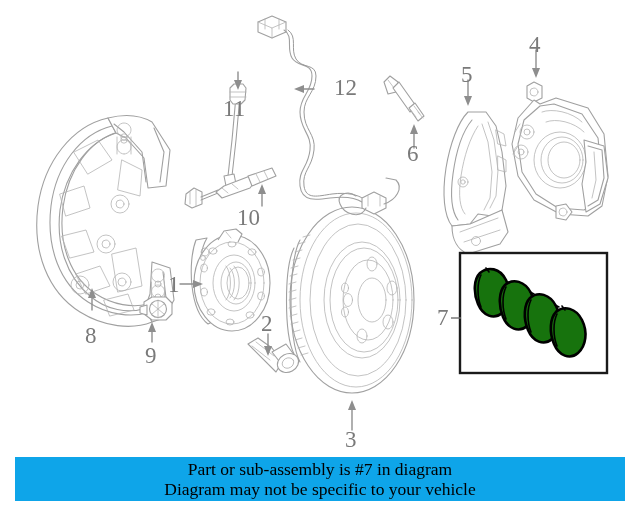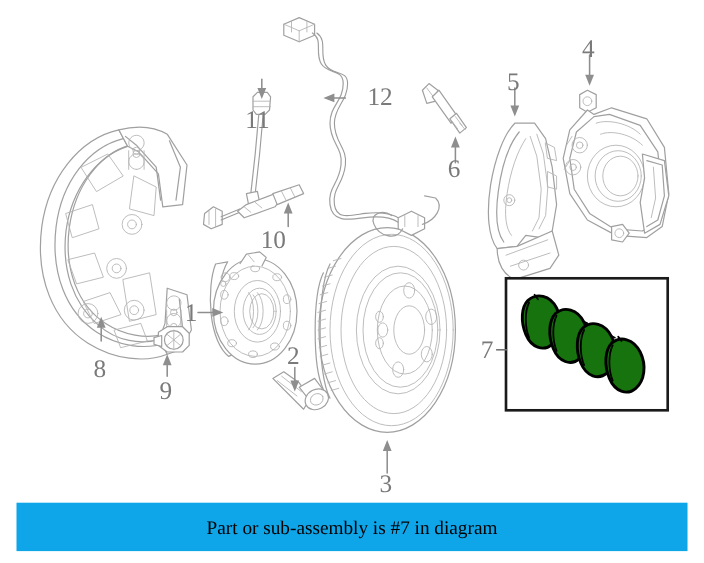--- a/index.html
+++ b/index.html
@@ -385,15 +385,16 @@
   <div class="callout-num" style="left:407px; top:142px;">6</div>
   <div class="callout-num" style="left:437px; top:306px;">7</div>
   <div class="callout-num" style="left:85px; top:324px;">8</div>
   <div class="callout-num" style="left:145px; top:344px;">9</div>
   <div class="callout-num" style="left:237px; top:206px;">10</div>
   <div class="callout-num" style="left:223px; top:55px;margin-top:42px;">11</div>
   <div class="callout-num" style="left:334px; top:76px;">12</div>
 
   <div id="notice-banner">
     <div class="line">Part or sub-assembly is #7 in diagram</div>
+    <div class="line">Diagram may not be specific to your vehicle</div>
   </div>
 
 </div>
 
 </body></html>

